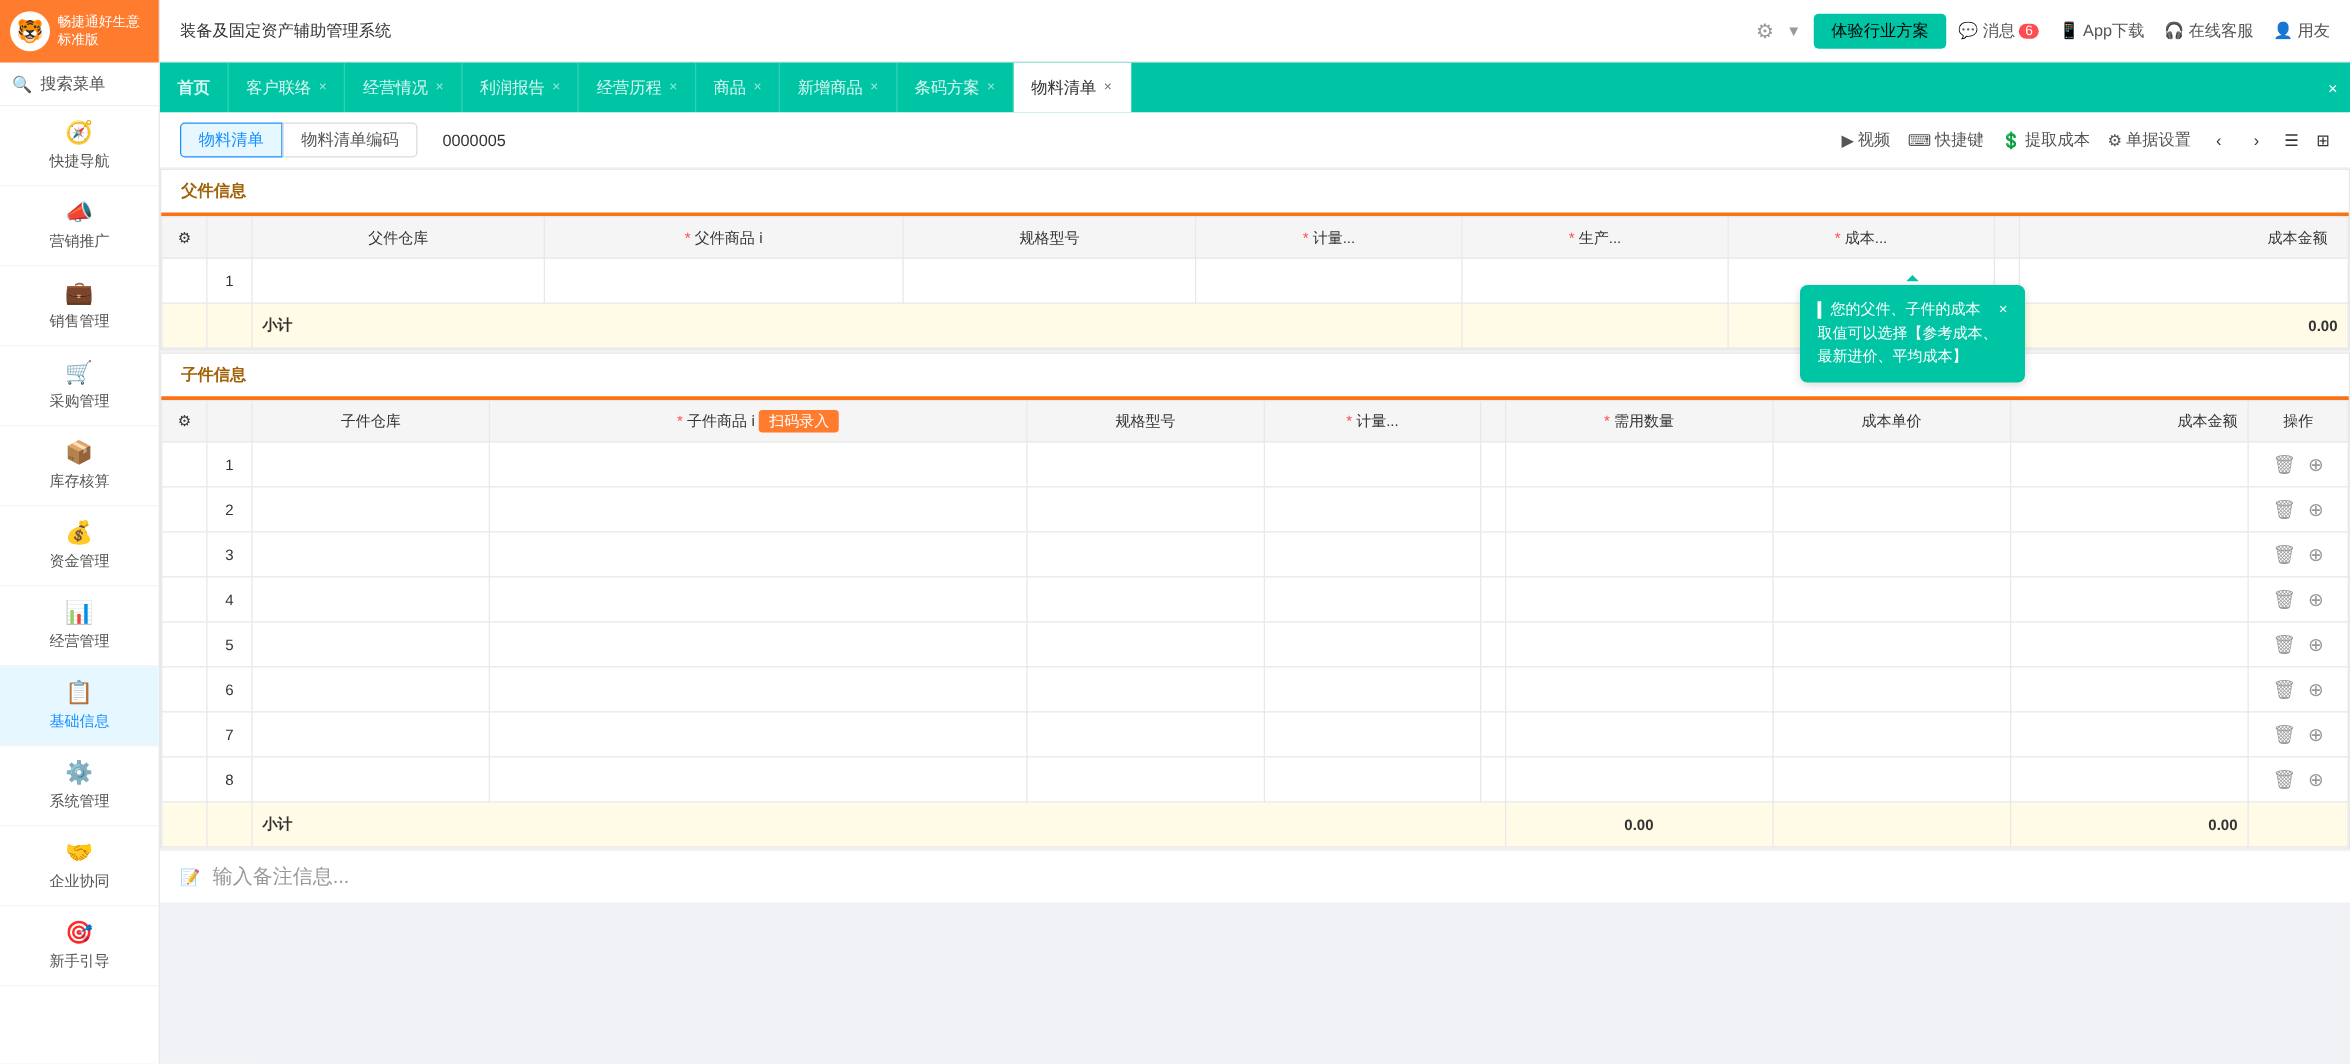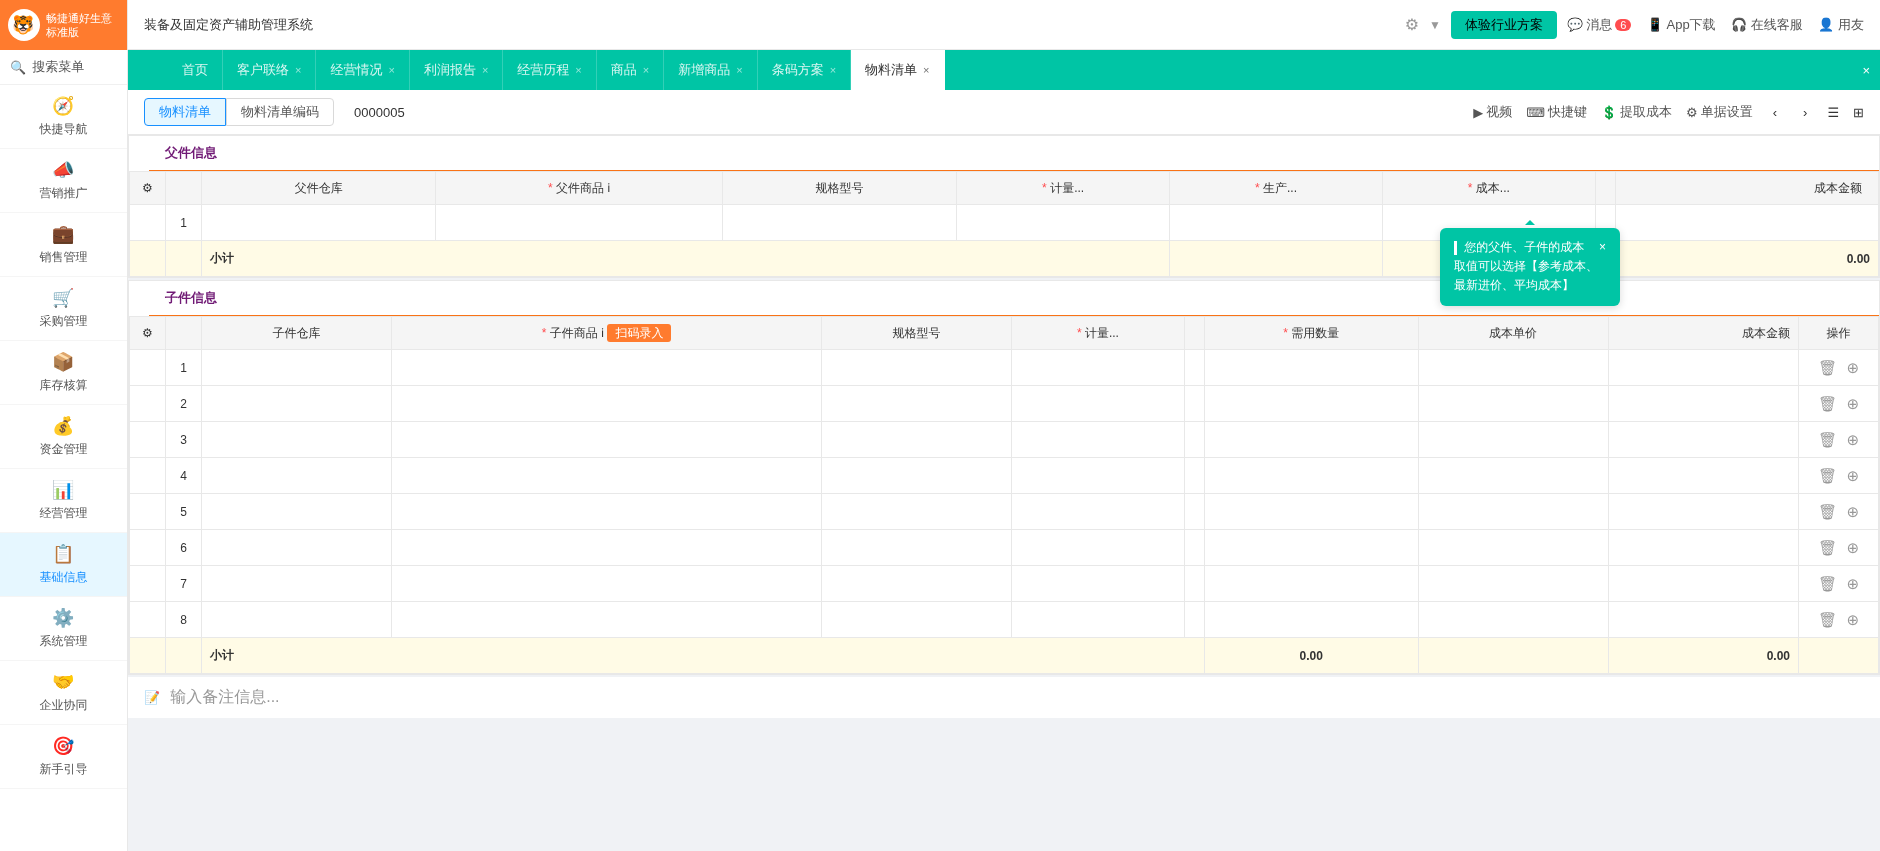--- a/index.html
+++ b/index.html
@@ -104,21 +104,21 @@
       align-items: center;
       color: rgba(255,255,255,0.85);
       cursor: pointer;
       font-size: 13px;
       gap: 6px;
       white-space: nowrap;
       border-right: 1px solid rgba(255,255,255,0.2);
     }
     .nav-tab.active { background: #fff; color: #333; }
     .nav-tab .close-x { font-size: 11px; opacity: 0.7; }
-    .nav-tab.home { font-weight: normal; margin-left: 40px; }
+    .nav-tab.home { font-weight: bold; }
     .nav-tab-end { margin-left: auto; color: #fff; padding: 0 10px; cursor: pointer; }
 
     
     .sub-header {
       background: #fff;
       border-bottom: 1px solid #e8e8e8;
       padding: 8px 16px;
       display: flex;
       align-items: center;
       justify-content: space-between;
@@ -138,23 +138,22 @@
     .sub-header-right { display: flex; align-items: center; gap: 14px; color: #555; font-size: 13px; }
     .sub-header-right span { cursor: pointer; display: flex; align-items: center; gap: 3px; }
     .doc-code { color: #333; font-size: 13px; margin-left: 10px; }
 
     
     .content { flex: 1; overflow-y: auto; background: #f0f2f5; padding: 0; }
     .section-title {
       padding: 8px 16px;
       font-size: 13px;
       font-weight: bold;
-      color: #701a75;
-      border-bottom: 1px solid #f97316;
-      margin-left: 20px;
+      color: #a16207;
+      border-bottom: 3px solid #f97316;
     }
 
     
     .data-table {
       width: 100%;
       border-collapse: collapse;
       font-size: 12px;
     }
     .data-table th {
       background: #f5f5f5;

